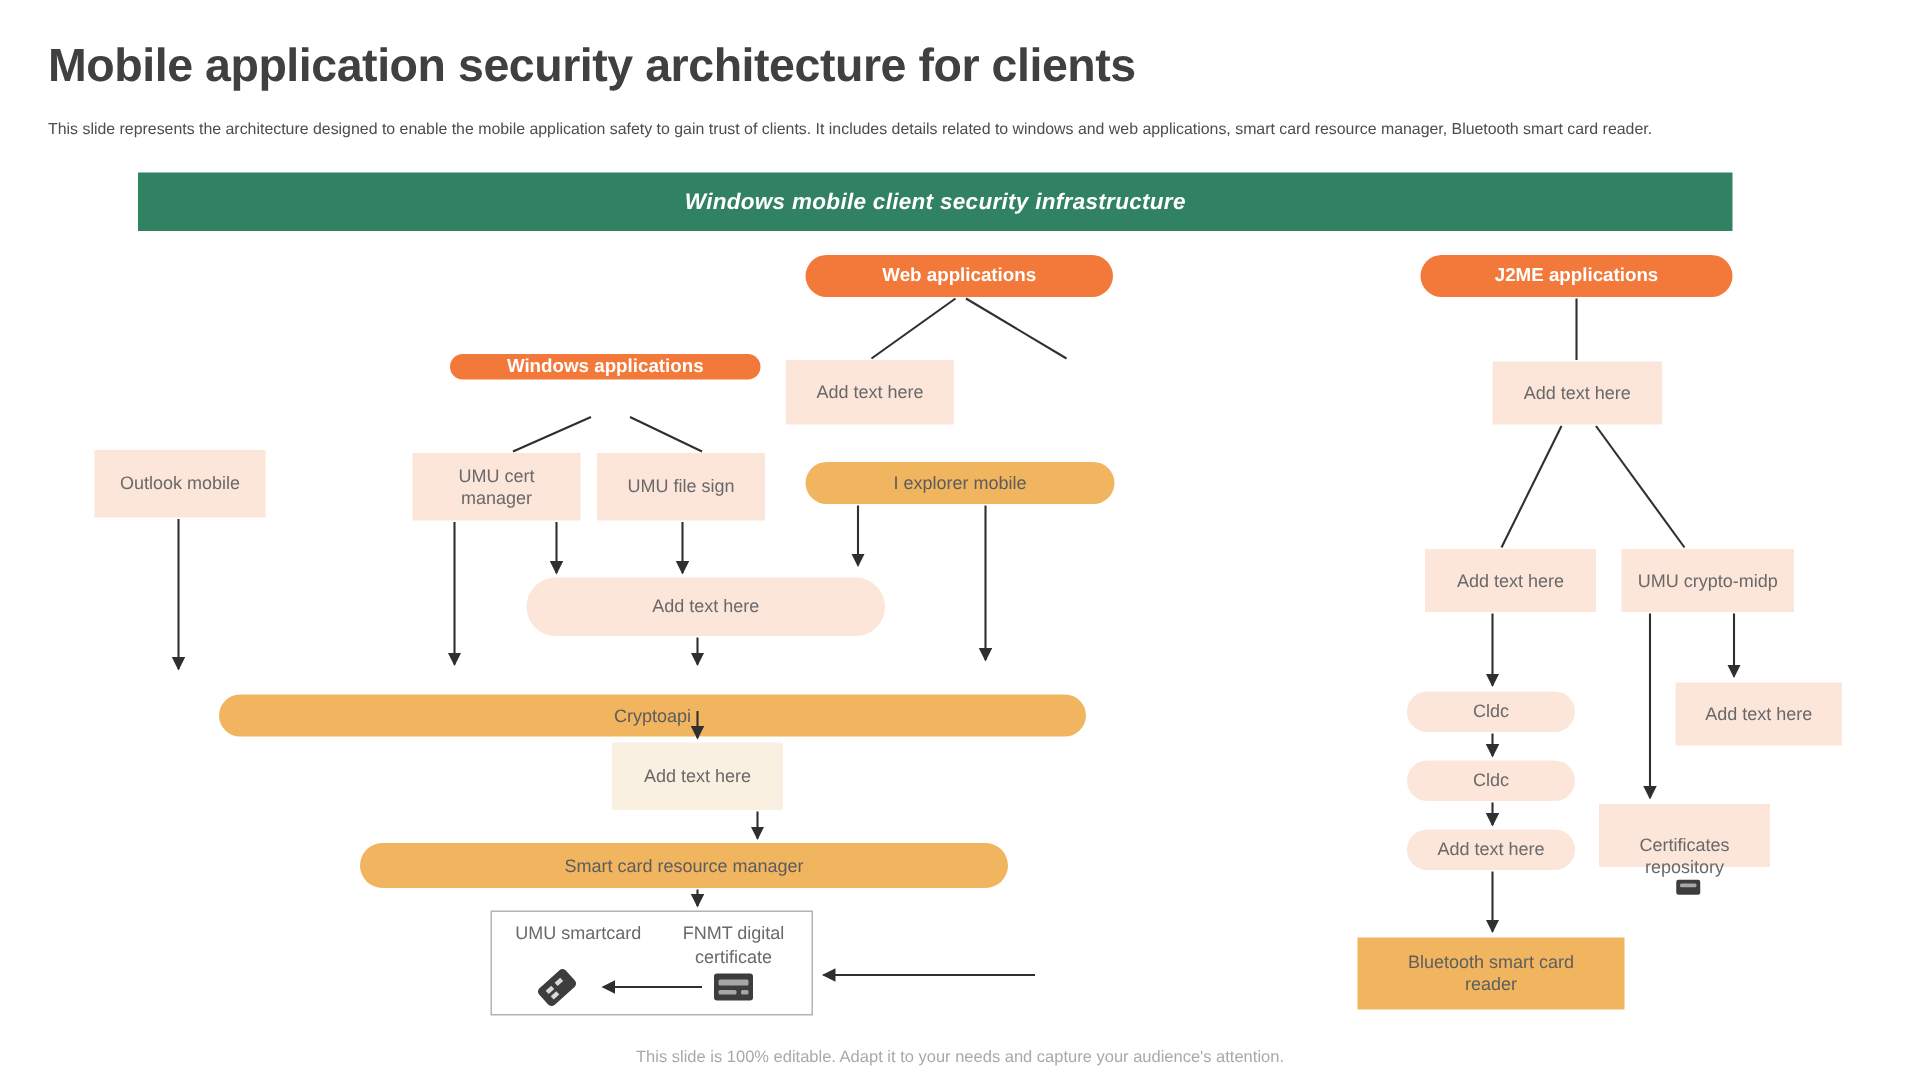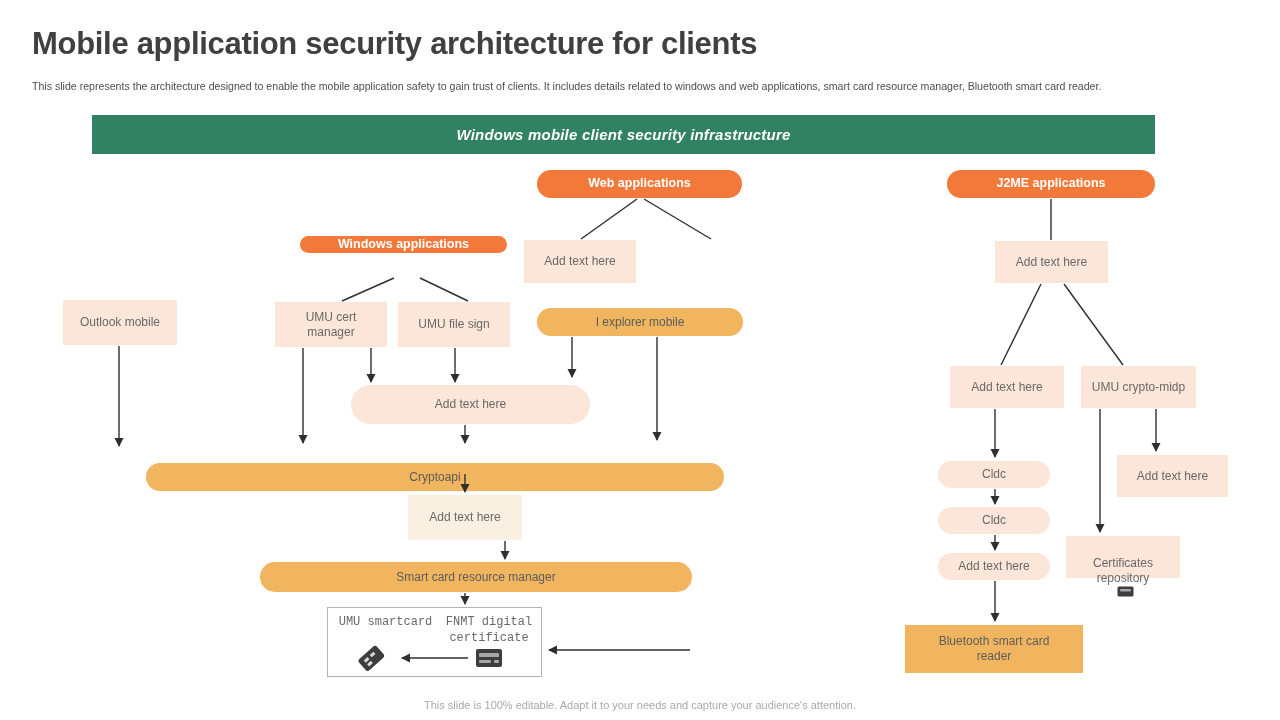--- a/index.html
+++ b/index.html
@@ -24,21 +24,21 @@
   .pill-peach{background:var(--peach,#fce5d9);border-radius:20px;}
   .pill-peach-sm{background:var(--peach,#fce5d9);border-radius:14px;}
   .box-peach{background:var(--peach,#fce5d9);padding:2px 6px;}
   .box-cream{background:var(--cream,#faf0e2);padding:2px 6px;}
   .box-amber{background:var(--amber,#f1b55f);color:#5e5e5e;padding:2px 20px;}
   .box-outline{background:#fff;border:1px solid #b3b3b3;}
 
   .overlay{position:absolute;left:0;top:0;pointer-events:none;}
   .overlay line{stroke:var(--line,#2f2f2f);stroke-width:1.4;}
 
-  .grp-label{position:absolute;font-size:12px;color:#696969;text-align:center;line-height:1.3;font-family:Liberation Mono, monospace;}
+  .grp-label{position:absolute;font-size:12px;color:#696969;text-align:center;line-height:1.3;}
   .grp-icon{position:absolute;}
   .repo-icon{vertical-align:-2px;margin-left:5px;}
 </style>
 </head>
 <body>
 
 <div class="slide">
 
   <div class="title">Mobile application security architecture for clients</div>
   <div class="subtitle">This slide represents the architecture designed to enable the mobile application safety to gain trust of clients. It includes details related to windows and web applications, smart card resource manager, Bluetooth smart card reader.</div>
@@ -51,21 +51,21 @@
   <div class="node box-peach" style="left:524px;top:240px;width:112px;height:43px">Add text here</div>
 
   <div class="node box-peach" style="left:63px;top:300px;width:114px;height:45px">Outlook mobile</div>
   <div class="node box-peach" style="left:275px;top:302px;width:112px;height:45px">UMU cert manager</div>
   <div class="node box-peach" style="left:398px;top:302px;width:112px;height:45px">UMU file sign</div>
   <div class="node pill-amber" style="left:537px;top:308px;width:206px;height:28px">I explorer mobile</div>
 
   <div class="node pill-peach" style="left:351px;top:385px;width:239px;height:39px">Add text here</div>
   <div class="node pill-amber" style="left:146px;top:463px;width:578px;height:28px">Cryptoapi</div>
   <div class="node box-cream" style="left:408px;top:495px;width:114px;height:45px">Add text here</div>
-  <div class="node pill-amber" style="left:260px;top:562px;width:432px;height:30px">Smart card resource manager</div>
+  <div class="node pill-amber" style="left:240px;top:562px;width:432px;height:30px">Smart card resource manager</div>
 
   <div class="node box-outline" style="left:327px;top:607px;width:215px;height:70px">
     <span class="grp-label" style="left:10px;top:7px;width:95px">UMU smartcard</span>
     <span class="grp-label" style="left:113px;top:7px;width:96px">FNMT digital certificate</span>
     <svg class="grp-icon" style="left:25px;top:31px" width="36" height="36" viewBox="0 0 36 36">
       <g transform="rotate(-42 18 19)">
         <rect x="6" y="12" width="24" height="15" rx="3" fill="#3d3d3d"></rect>
         <rect x="11" y="16" width="5" height="3" fill="#d9d9d9"></rect>
         <rect x="19" y="16" width="5" height="3" fill="#d9d9d9"></rect>
         <rect x="11" y="21" width="5" height="3" fill="#d9d9d9"></rect>

